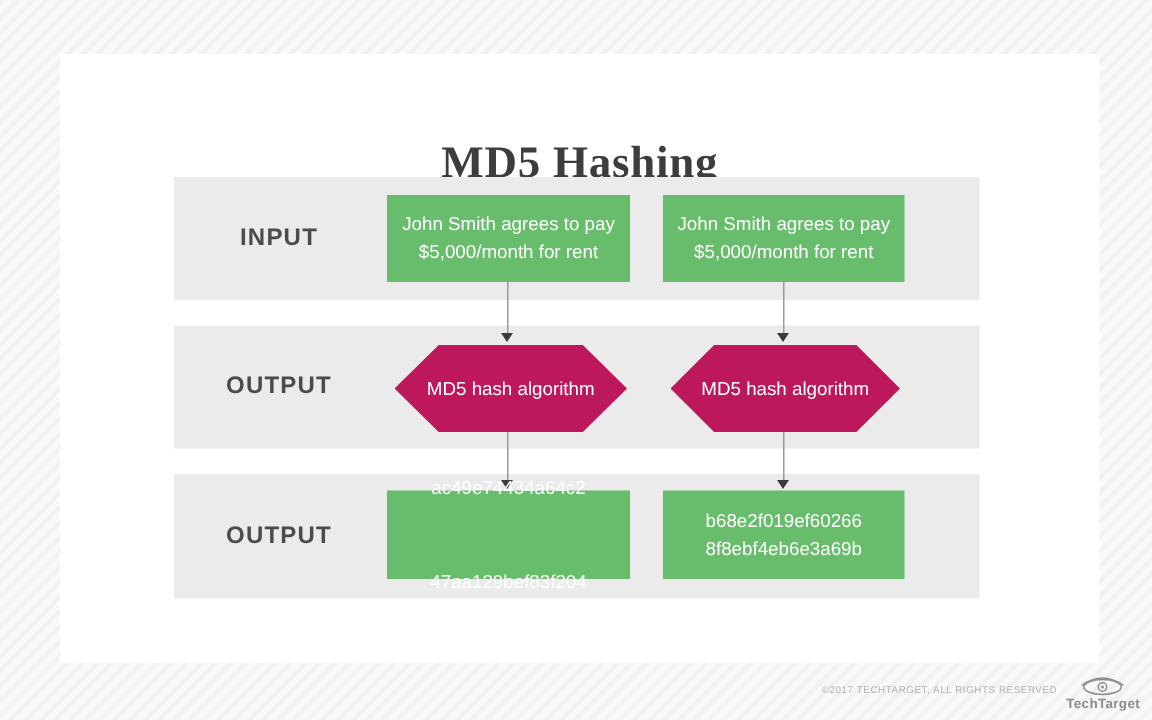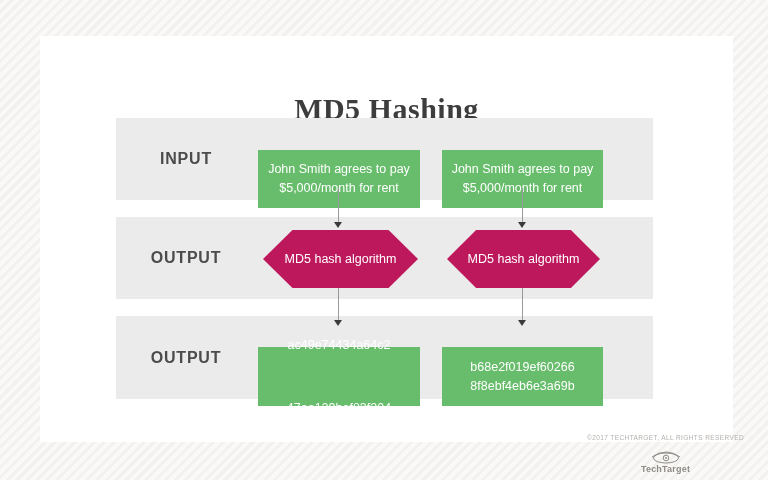--- a/index.html
+++ b/index.html
@@ -26,21 +26,21 @@
   .band.process{ top: 181px; }
   .band.output { top: 280px; height: 83px; }
   .band-label {
     position: absolute; left: 0; top: 0; width: 140px; height: 100%;
     display: flex; align-items: center; justify-content: center;
     font-size: 16px; font-weight: bold; color: #4b4b4b; letter-spacing: 0.8px;
   }
   .gbox {
     position: absolute; background: #67bd6b; color: #ffffff;
     display: flex; flex-direction: column; align-items: center; justify-content: center;
-    font-size: 12.5px; line-height: 19px; text-align: center; margin-top: 20px;
+    font-size: 12.5px; line-height: 19px; text-align: center;
   }
   .gbox b { font-weight: normal; }
   .in1  { left: 218px; top: 94px;  width: 162px; height: 58px; }
   .in2  { left: 402px; top: 94px;  width: 161px; height: 58px; }
   .out1 { left: 218px; top: 291px; width: 162px; height: 59px; gap: 44px; }
   .out2 { left: 402px; top: 291px; width: 161px; height: 59px; }
   .hex {
     position: absolute; top: 194px; height: 58px; background: #be185d;
     clip-path: polygon(0% 50%, 19% 0%, 81% 0%, 100% 50%, 81% 100%, 19% 100%);
     display: flex; align-items: center; justify-content: center;
@@ -56,22 +56,22 @@
   .arrow .head {
     position: absolute; left: 0; bottom: 0; width: 0; height: 0;
     border-left: 4.5px solid transparent; border-right: 4.5px solid transparent;
     border-top: 6px solid #3a3a3a;
   }
   .a1 { left: 294px; top: 152px; height: 40px; }
   .a2 { left: 478px; top: 152px; height: 40px; }
   .a3 { left: 294px; top: 252px; height: 38px; }
   .a4 { left: 478px; top: 252px; height: 38px; }
   .footer {
-    position: absolute; right: 24px; bottom: 6px;
-    display: flex; align-items: center; gap: 6px; flex-direction: column;
+    position: absolute; right: 8px; bottom: 6px;
+    display: flex; align-items: center; gap: 6px;
   }
   .copyright {
     font-size: 6.5px; color: #b3b0ac; letter-spacing: 0.4px; text-transform: uppercase;
     padding-bottom: 2px;
   }
   .brand { display: flex; flex-direction: column; align-items: center; }
   .brand-text { font-size: 9px; font-weight: bold; color: #8f8c88; letter-spacing: 0.2px; }
 </style>
 </head>
 <body>

